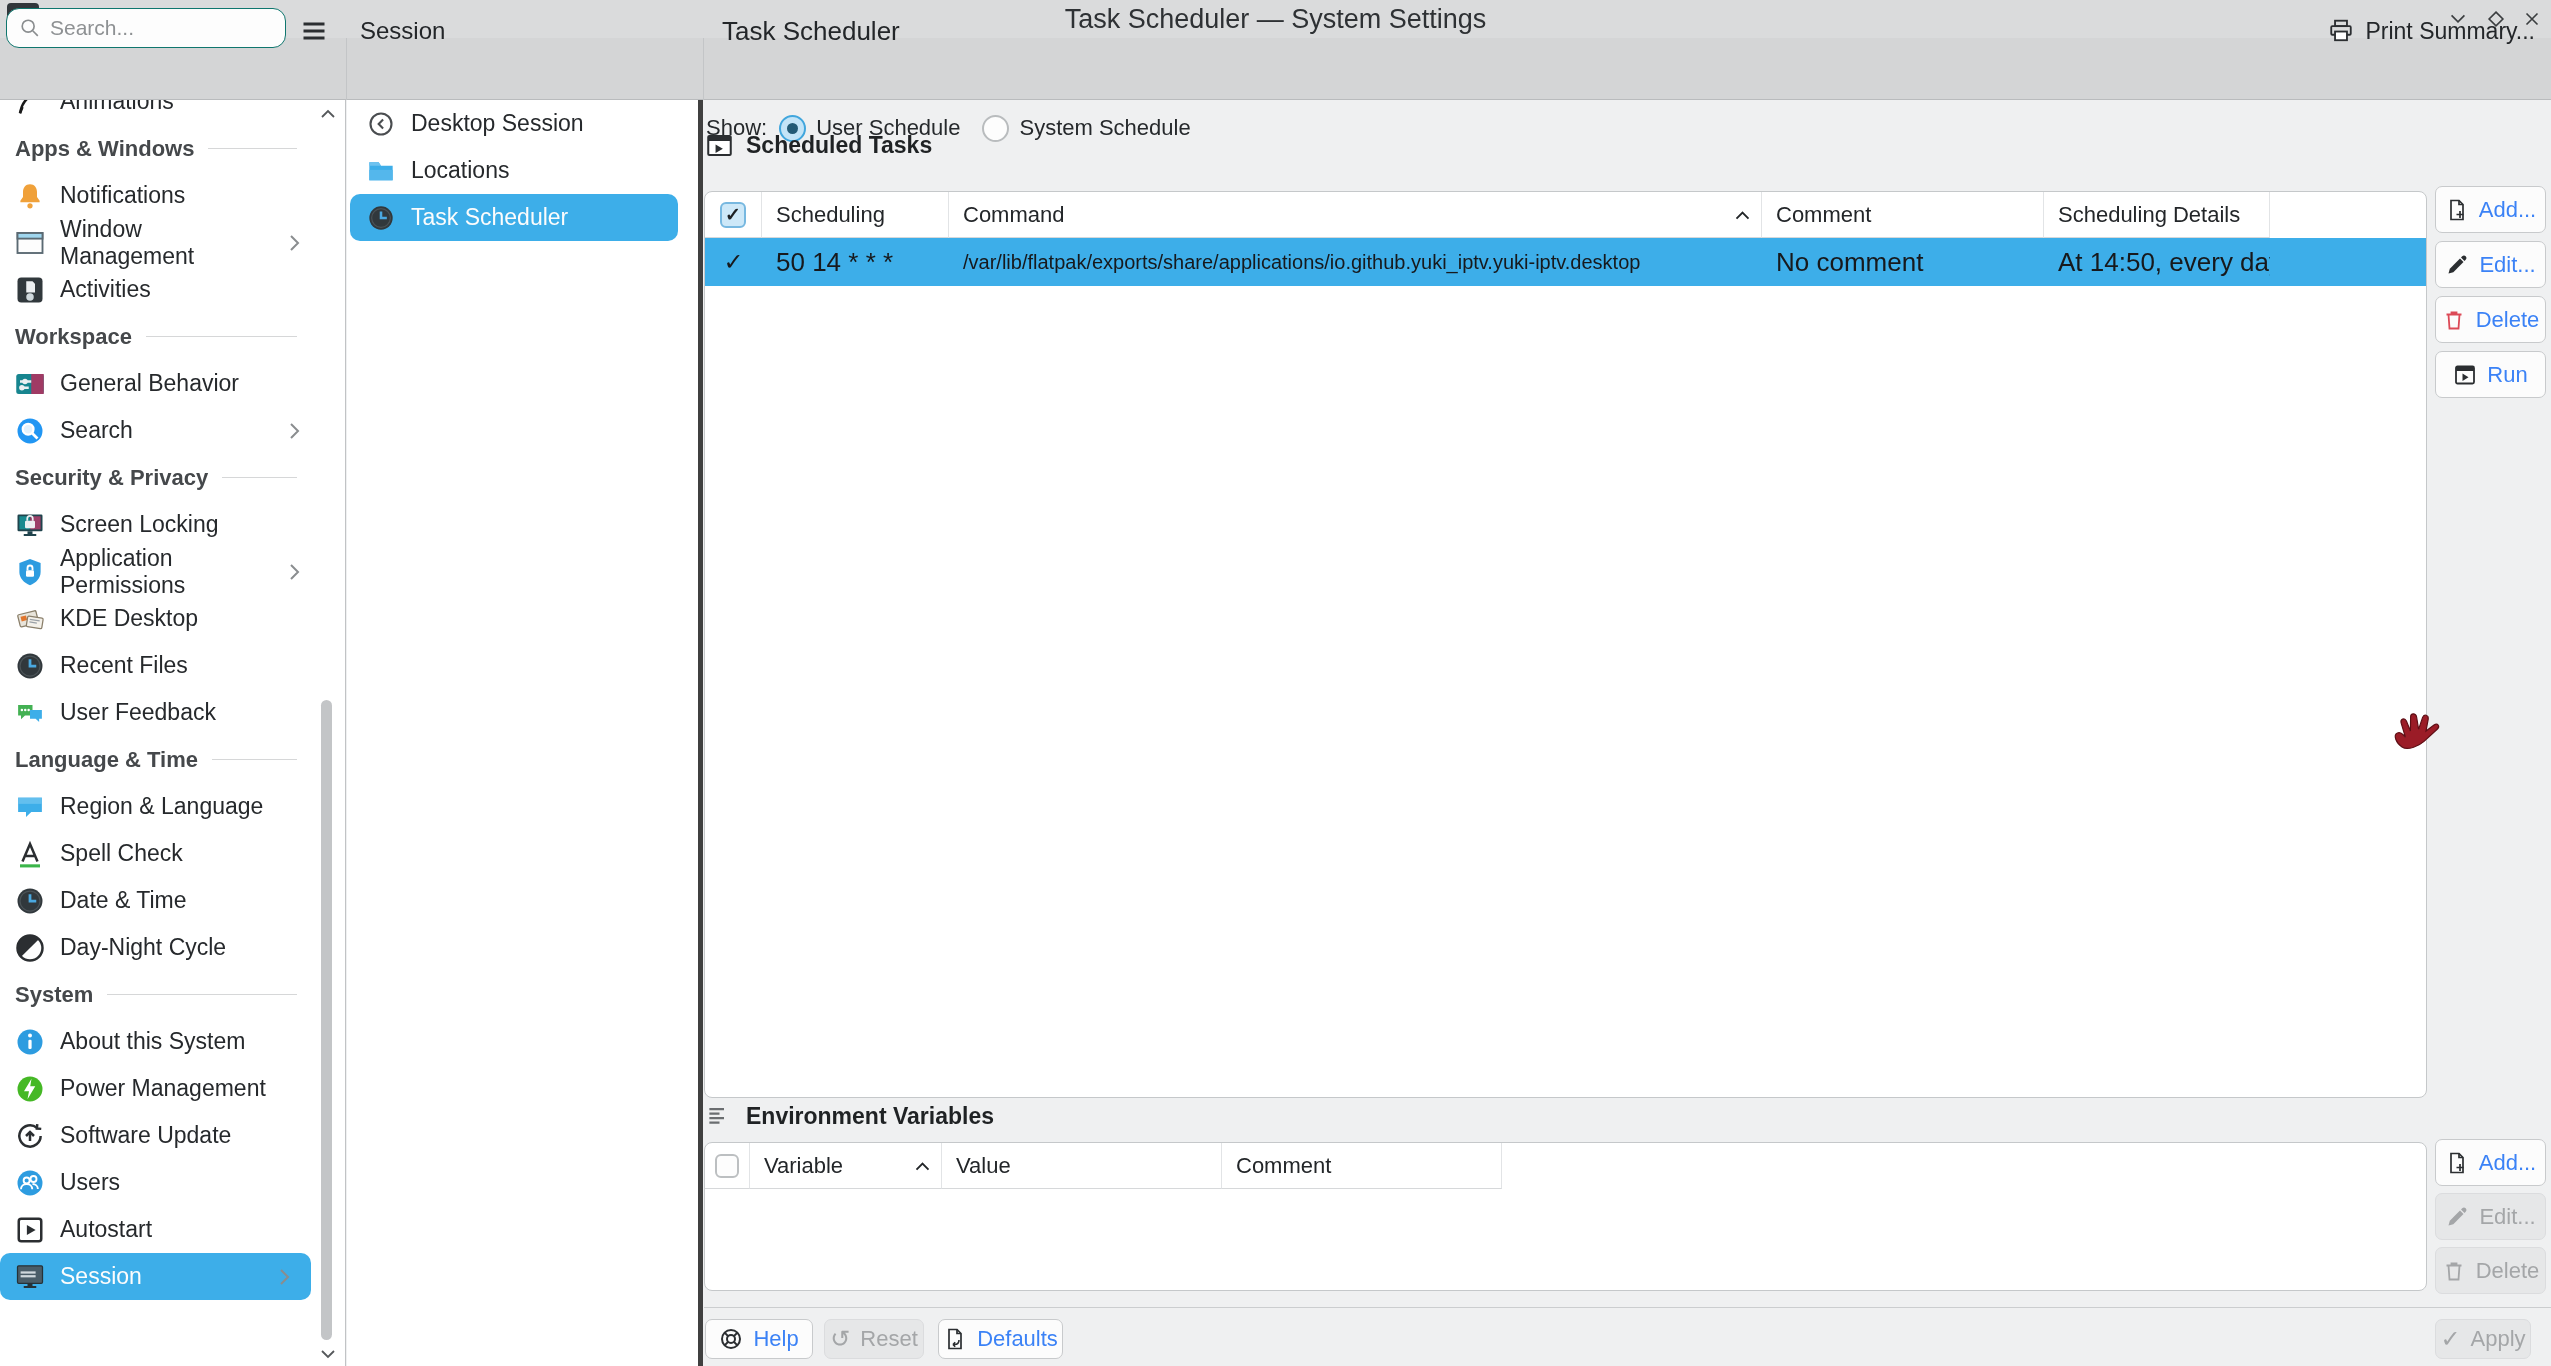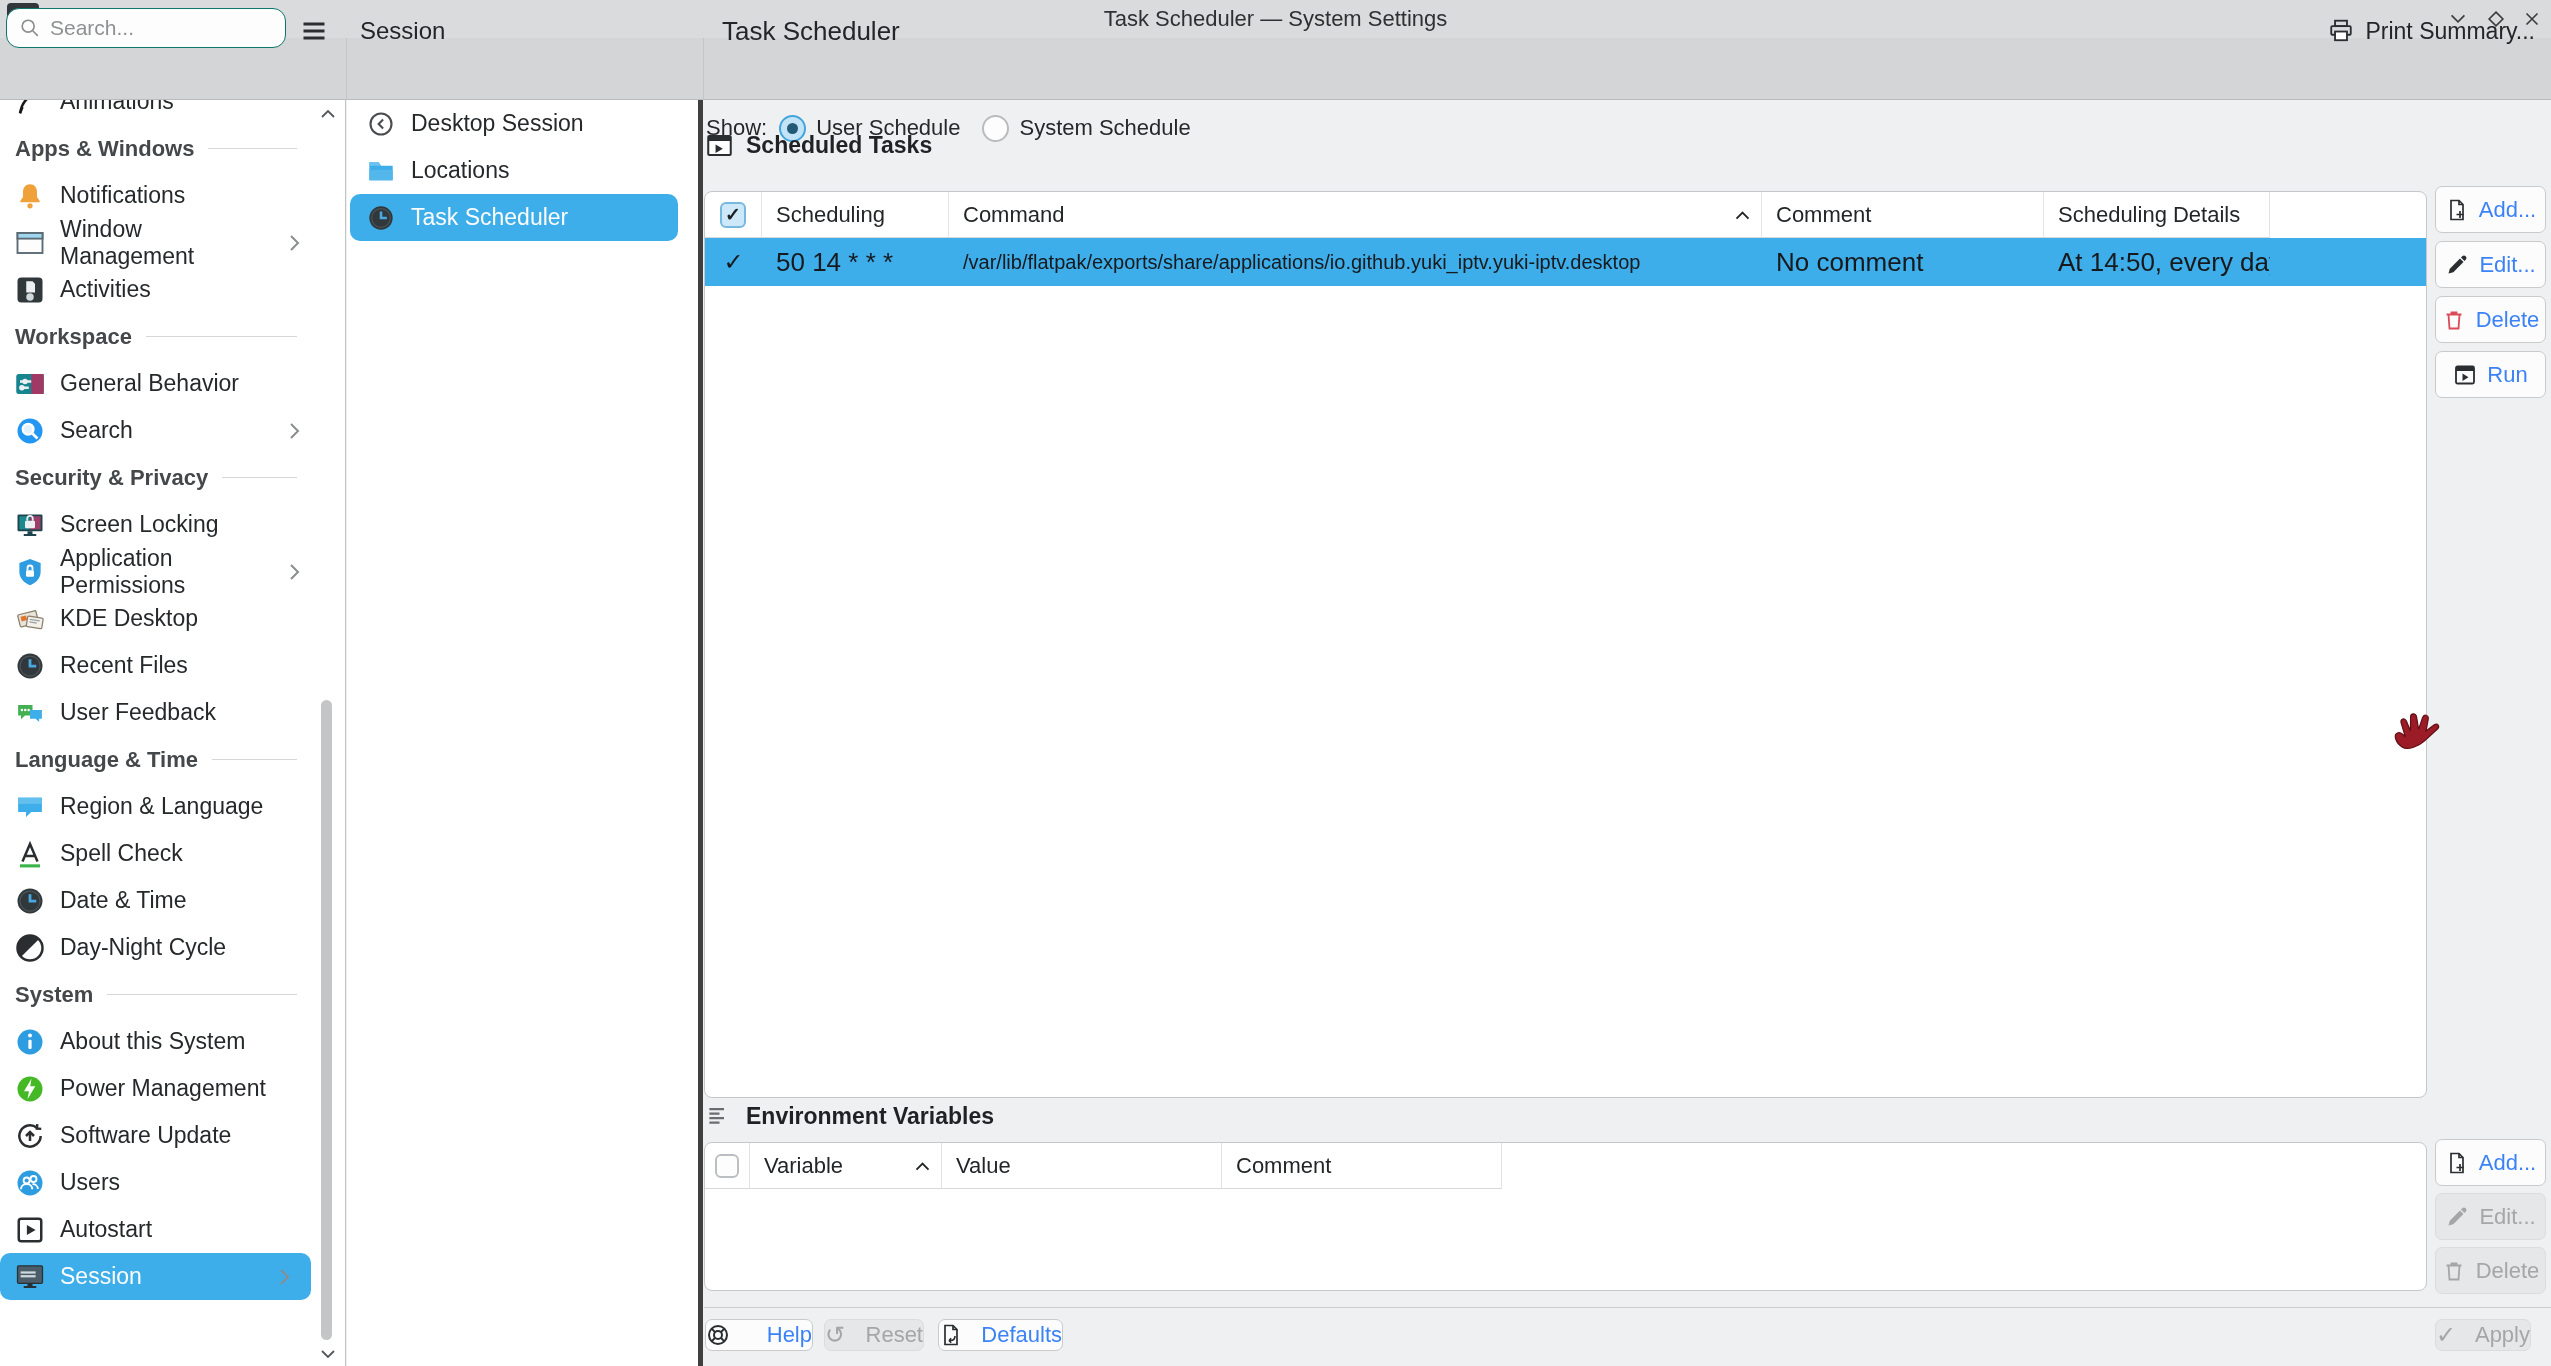--- a/index.html
+++ b/index.html
@@ -4,21 +4,21 @@
 <style>
   * { box-sizing: border-box; margin: 0; padding: 0; }
   html,body { width:2551px; height:1366px; overflow:hidden; }
   body { font-family:"Liberation Sans", sans-serif; background:#eff0f1; position:relative; color:#26292c; }
   .ic { display:inline-flex; align-items:center; justify-content:center; flex:none; }
   .ic svg { width:100%; height:100%; display:block; }
 
   
   .titlebar { position:absolute; left:0; top:0; width:2551px; height:38px; background:#dadbdc; }
   .titlebar .appicon { position:absolute; left:6px; top:3px; width:34px; height:32px; }
-  .titlebar .wtitle { position:absolute; left:0; right:0; top:0; height:38px; line-height:38px; text-align:center; font-size:22px; color:#2e3134; }
+  .titlebar .wtitle { position:absolute; left:0; right:0; top:0; height:38px; line-height:38px; text-align:center; font-size:27px; color:#2e3134; }
   .winctl { position:absolute; top:4px; width:30px; height:30px; display:flex; align-items:center; justify-content:center; }
   .winctl svg { width:22px; height:22px; }
 
   
   .toolbar { position:absolute; left:0; top:38px; width:2551px; height:62px; background:#d4d5d6; border-bottom:1px solid #b9bbbd; }
   .vsep { position:absolute; top:38px; height:62px; width:1px; background:#c3c5c7; }
   .searchbox { position:absolute; left:6px; top:8px; width:280px; height:40px; background:#fdfdfd; border:1px solid #0f766e; border-radius:13px; display:flex; align-items:center; padding:0 12px; gap:9px; }
   .searchbox input { border:none; outline:none; background:transparent; font-family:"Liberation Sans",sans-serif; font-size:21px; color:#2e3134; width:100%; }
   .searchbox input::placeholder { color:#8e9193; }
   .hamburger { position:absolute; left:300px; top:17px; width:28px; height:28px; }
@@ -82,21 +82,21 @@
 
   .btn { position:absolute; display:flex; align-items:center; justify-content:center; gap:10px; background:#fcfcfc; border:1px solid #c8cacc; border-radius:7px; font-size:22px; color:#3b82f6; }
   .btn .ic { width:24px; height:24px; }
   .btn.disabled { background:#e6e7e8; border-color:#dbdcde; color:#a4a6a8; }
   .btn .uni { font-size:24px; line-height:24px; }
   .colbtn { left:1731px; width:111px; height:47px; }
   .b-add1{top:86px} .b-edit1{top:141px} .b-del1{top:196px} .b-run1{top:251px}
   .b-add2{top:1039px} .b-edit2{top:1093px} .b-del2{top:1147px}
 
   .footer { position:absolute; left:0; right:0; top:1207px; bottom:0; border-top:1px solid #cbcdcf; }
-  .fbtn { top:11px; height:32px;justify-content:space-between; }
+  .fbtn { top:11px; height:40px; }
   .f-help{left:1px; width:108px;} .f-reset{left:120px; width:100px;} .f-defaults{left:234px; width:125px;}
   .f-apply{right:20px; width:96px;}
 
   .cursor { position:absolute; left:2390px; top:703px; width:56px; height:60px; z-index:50; }
 </style>
 </head>
 <body>
 
 <div class="titlebar">
   <span class="appicon ic">

